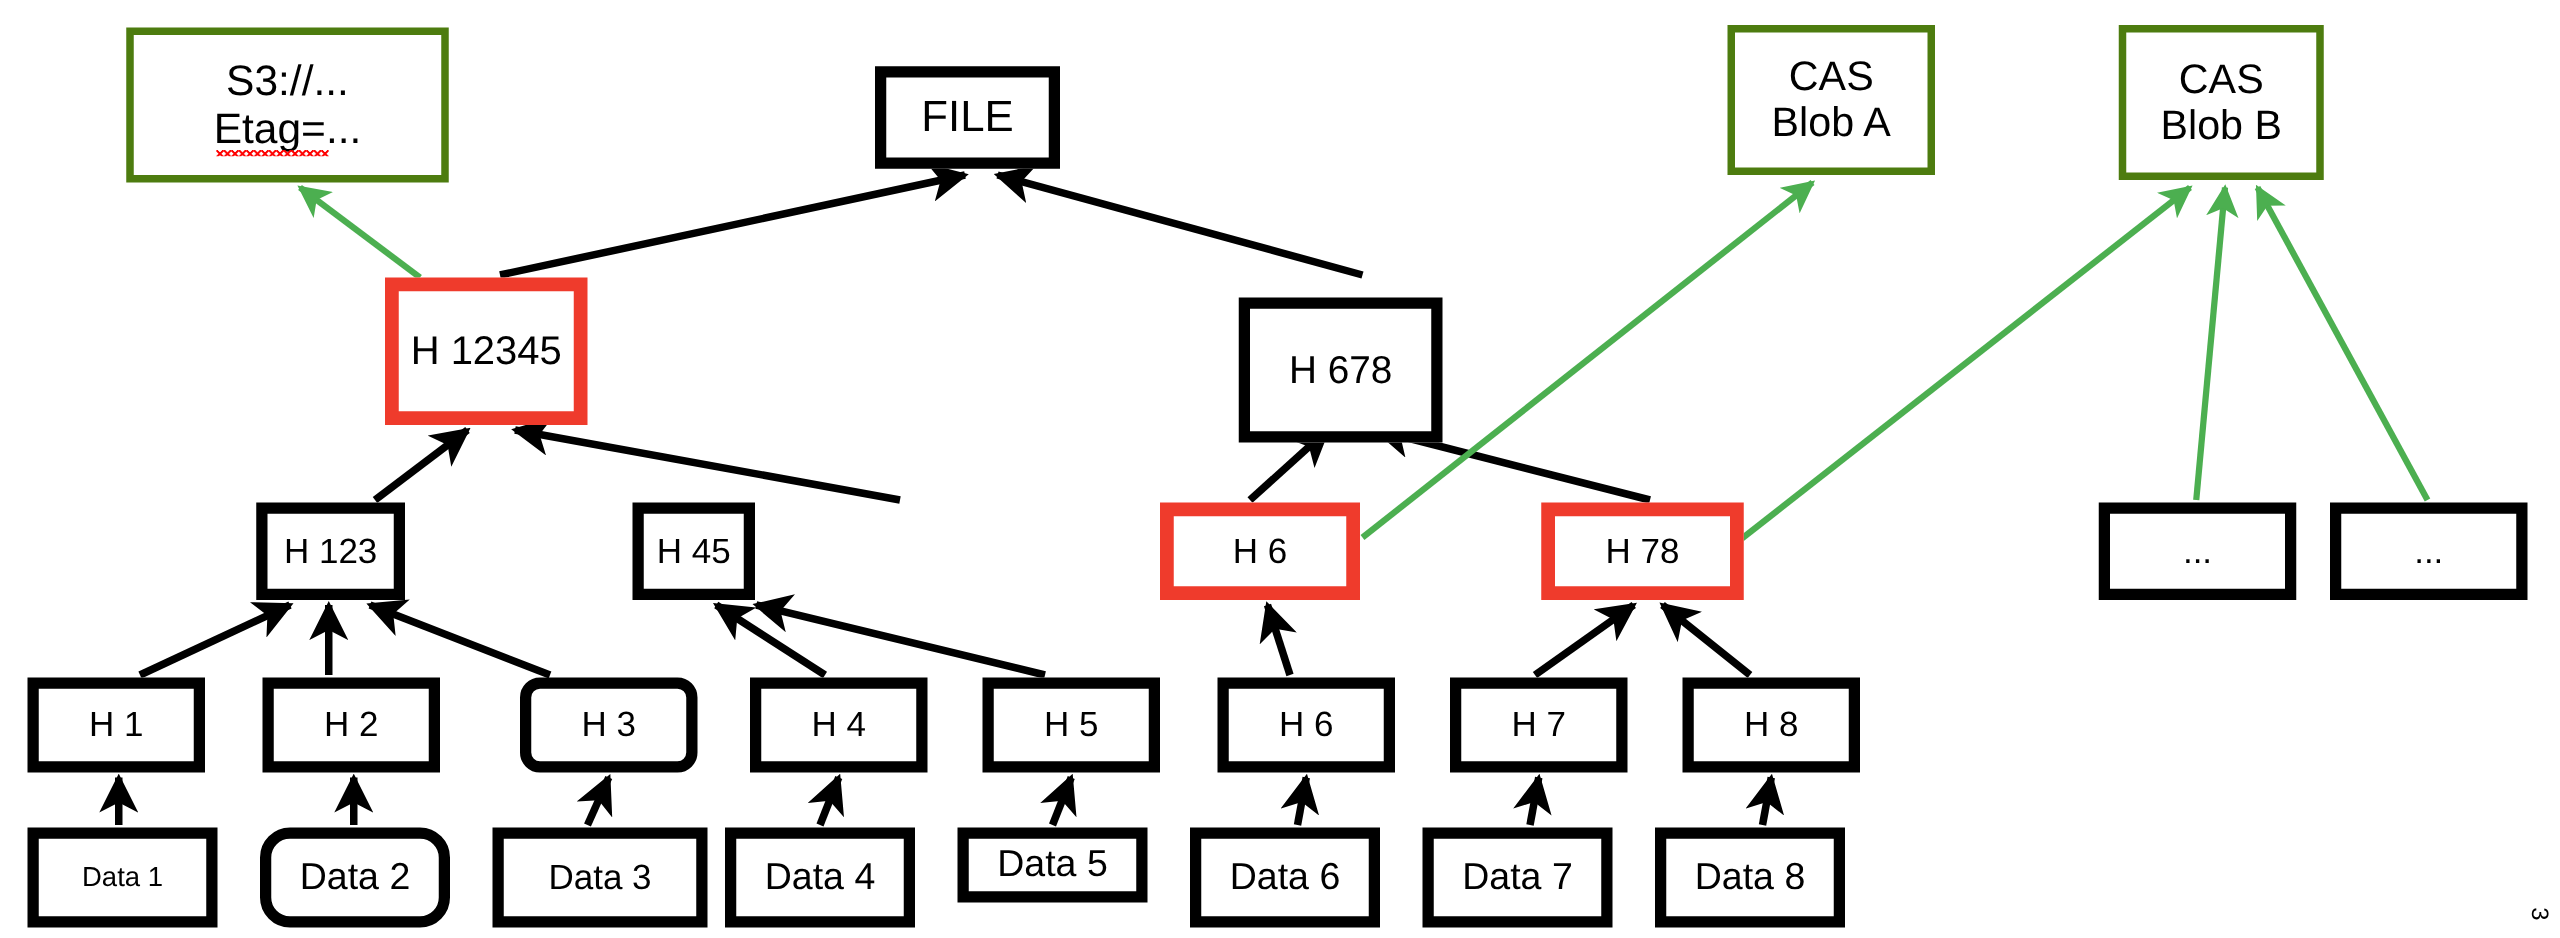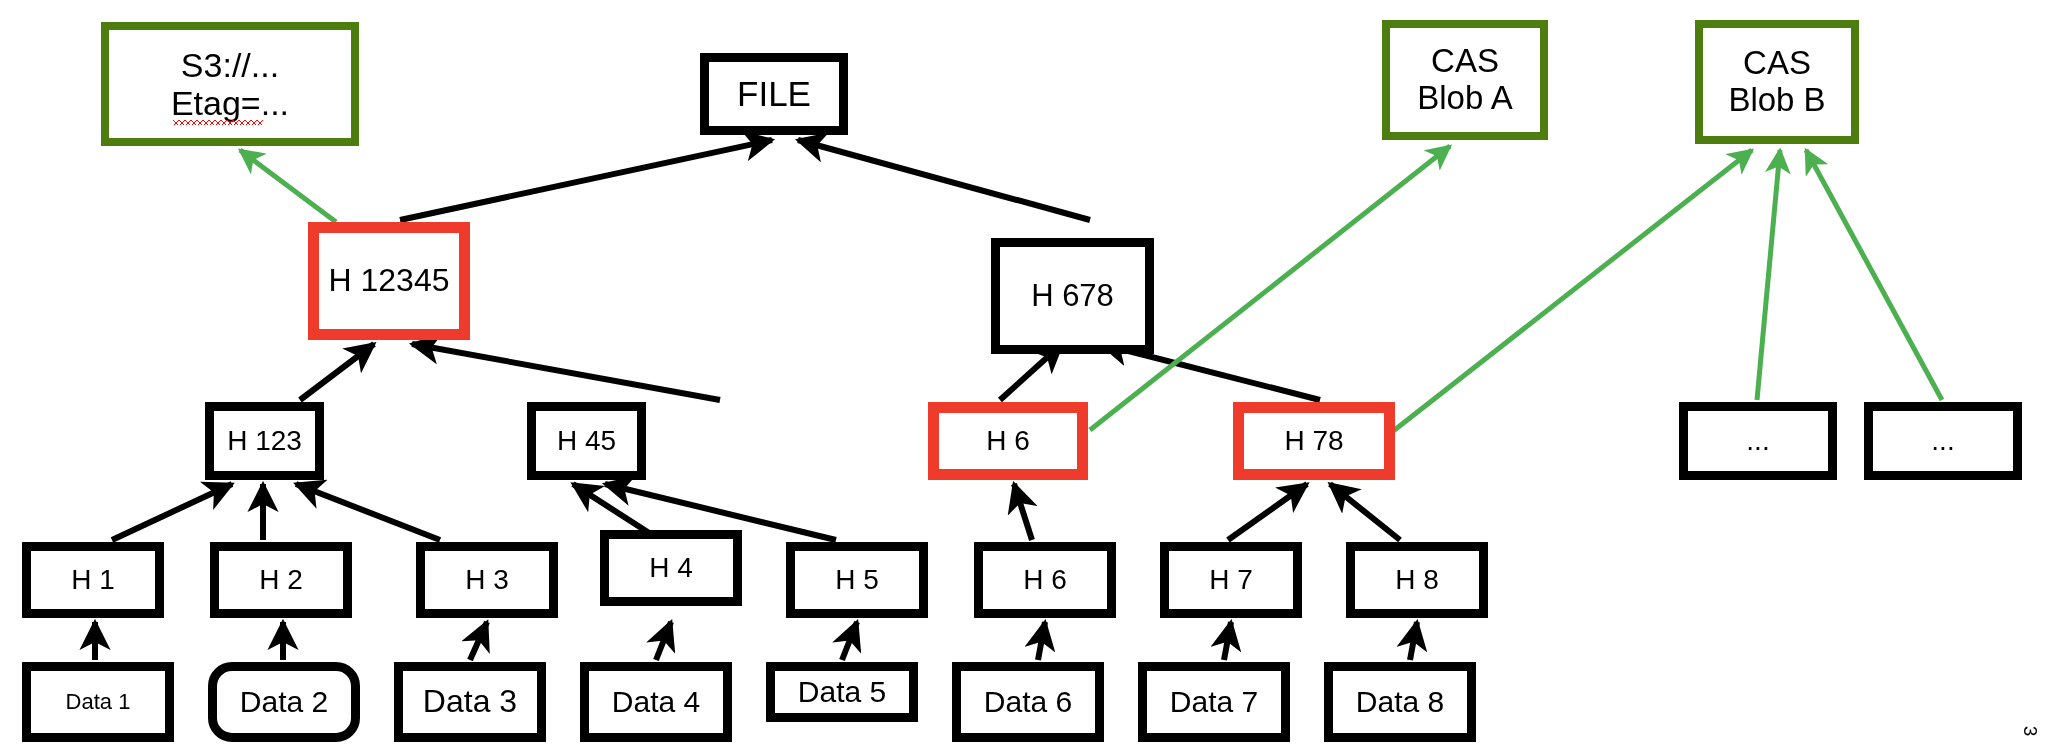--- a/index.html
+++ b/index.html
@@ -38,21 +38,21 @@
     color: #000000;
     z-index: 5;
   }
   .node-black {
     border: 9px solid #000000;
   }
   .node-red {
     border: 11px solid #ef3b2c;
   }
   .node-green {
-    border: 8px solid #4d7c0f;
+    border: 6px solid #4d7c0f;
   }
   .node-label {
     display: block;
     white-space: pre-line;
   }
   .spell {
     position: relative;
     display: inline-block;
   }
   .spell::after {
@@ -140,66 +140,66 @@
       </div>
       <div class="node node-red" style="left: 308px; top: 222px; width: 162px; height: 118px; font-size: 32px;">
         <span class="node-label">H 12345</span>
       </div>
       <div class="node node-black" style="left: 991px; top: 222px; width: 163px; height: 116px; font-size: 31px; margin-top: 16px;">
         <span class="node-label">H 678</span>
       </div>
       <div class="node node-black" style="left: 205px; top: 402px; width: 119px; height: 78px; font-size: 28px;">
         <span class="node-label">H 123</span>
       </div>
-      <div class="node node-black" style="left: 527px; top: 402px; width: 119px; height: 78px; font-size: 28px;">
+      <div class="node node-black" style="left: 506px; top: 402px; width: 98px; height: 78px; font-size: 28px;">
         <span class="node-label">H 45</span>
       </div>
       <div class="node node-red" style="left: 928px; top: 402px; width: 160px; height: 78px; font-size: 28px;">
         <span class="node-label">H 6</span>
       </div>
       <div class="node node-red" style="left: 1233px; top: 402px; width: 162px; height: 78px; font-size: 28px;">
         <span class="node-label">H 78</span>
       </div>
       <div class="node node-black" style="left: 1679px; top: 402px; width: 158px; height: 78px; font-size: 28px;">
         <span class="node-label">...</span>
       </div>
       <div class="node node-black" style="left: 1864px; top: 402px; width: 158px; height: 78px; font-size: 28px;">
         <span class="node-label">...</span>
       </div>
       <div class="node node-black" style="left: 22px; top: 542px; width: 142px; height: 76px; font-size: 28px;">
         <span class="node-label">H 1</span>
       </div>
       <div class="node node-black" style="left: 210px; top: 542px; width: 142px; height: 76px; font-size: 28px;">
         <span class="node-label">H 2</span>
       </div>
-      <div class="node node-black" style="left: 416px; top: 542px; width: 142px; height: 76px; font-size: 28px;">
+      <div class="node node-black" style="left: 416px; top: 542px; width: 142px; height: 76px; font-size: 28px; border-radius: 16px;">
         <span class="node-label">H 3</span>
       </div>
-      <div class="node node-black" style="left: 600px; top: 530px; width: 142px; height: 76px; font-size: 28px;">
+      <div class="node node-black" style="left: 600px; top: 542px; width: 142px; height: 76px; font-size: 28px;">
         <span class="node-label">H 4</span>
       </div>
       <div class="node node-black" style="left: 786px; top: 542px; width: 142px; height: 76px; font-size: 28px;">
         <span class="node-label">H 5</span>
       </div>
       <div class="node node-black" style="left: 974px; top: 542px; width: 142px; height: 76px; font-size: 28px;">
         <span class="node-label">H 6</span>
       </div>
       <div class="node node-black" style="left: 1160px; top: 542px; width: 142px; height: 76px; font-size: 28px;">
         <span class="node-label">H 7</span>
       </div>
       <div class="node node-black" style="left: 1346px; top: 542px; width: 142px; height: 76px; font-size: 28px;">
         <span class="node-label">H 8</span>
       </div>
       <div class="node node-black" style="left: 22px; top: 662px; width: 152px; height: 80px; font-size: 22px;">
         <span class="node-label">Data 1</span>
       </div>
       <div class="node node-black" style="left: 208px; top: 662px; width: 152px; height: 80px; font-size: 30px; border-radius: 24px;">
         <span class="node-label">Data 2</span>
       </div>
-      <div class="node node-black" style="left: 394px; top: 662px; width: 152px; height: 80px; font-size: 32px;">
+      <div class="node node-black" style="left: 394px; top: 662px; width: 172px; height: 80px; font-size: 28px;">
         <span class="node-label">Data 3</span>
       </div>
       <div class="node node-black" style="left: 580px; top: 662px; width: 152px; height: 80px; font-size: 30px;">
         <span class="node-label">Data 4</span>
       </div>
       <div class="node node-black" style="left: 766px; top: 662px; width: 152px; height: 60px; font-size: 30px;">
         <span class="node-label">Data 5</span>
       </div>
       <div class="node node-black" style="left: 952px; top: 662px; width: 152px; height: 80px; font-size: 30px; align-items: center;">
         <span class="node-label">Data 6</span>

